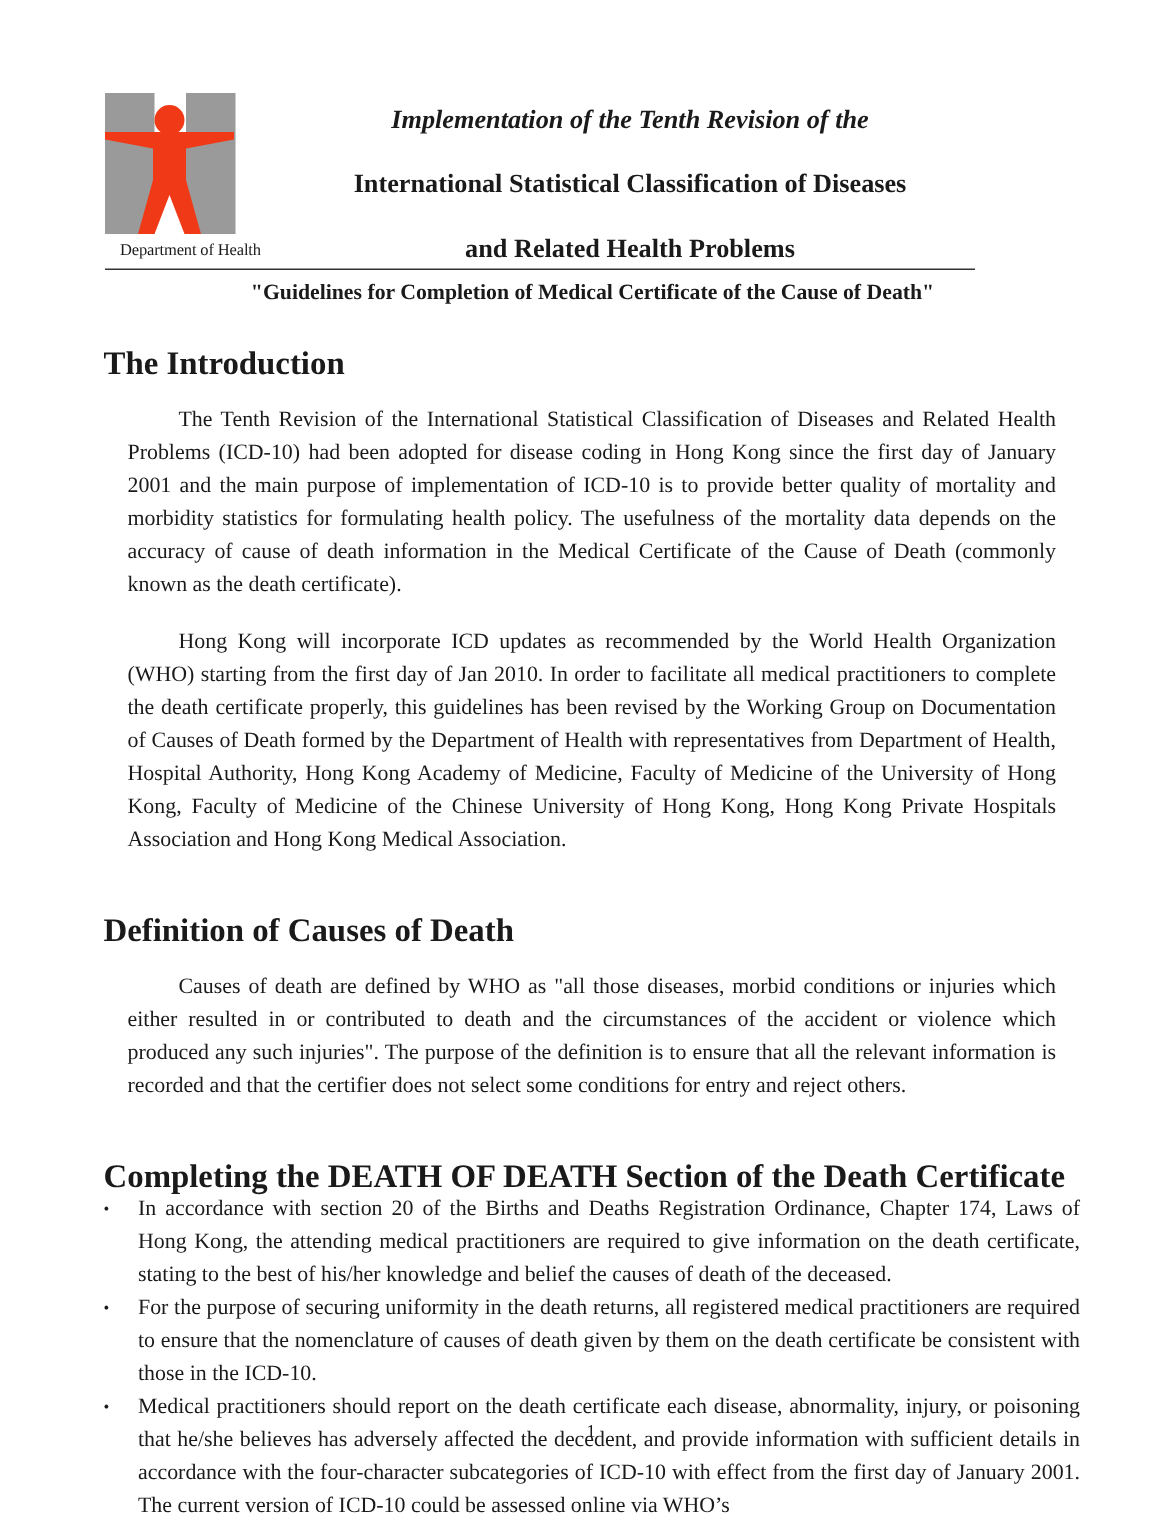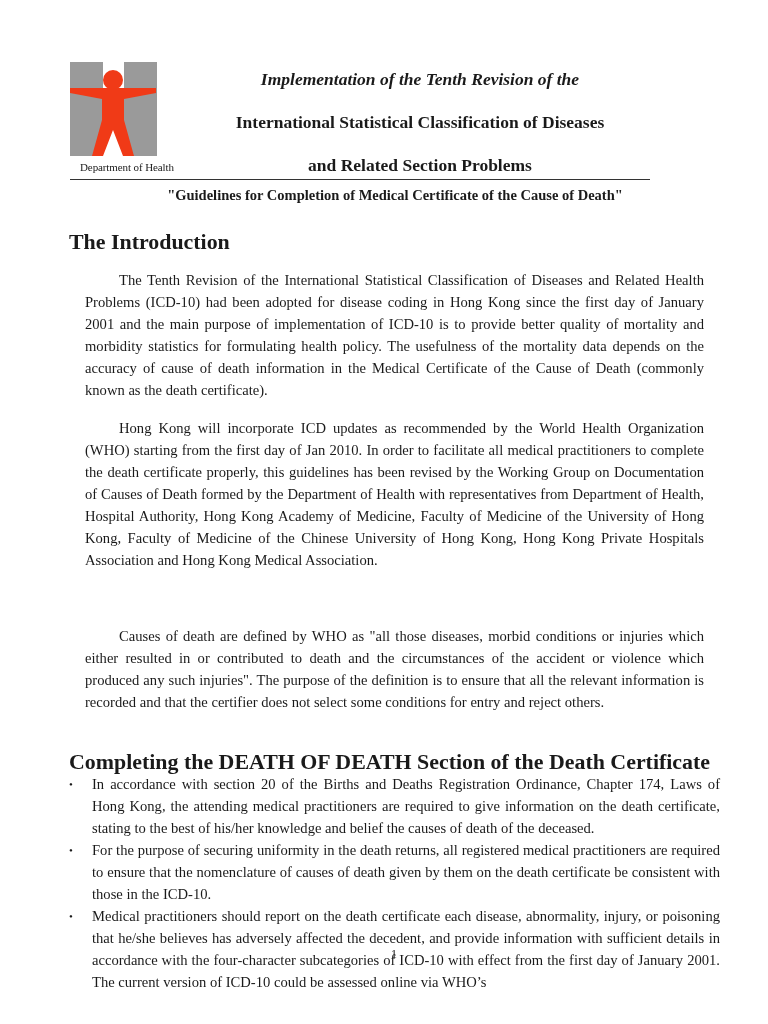--- a/index.html
+++ b/index.html
@@ -129,32 +129,33 @@
 
       <circle cx="45" cy="18" r="10" fill="#f03a17"></circle>
 
       <path d="M2 26 L88 26 L88 31 L56 37 L56 58 L66 94 L55 94 L45 68 L35 94 L24 94 L34 58 L34 37 L2 31 Z" fill="#f03a17"></path>
     </svg>
   </div>
   <div class="dept-label">Department of Health</div>
 
   <div class="title-line title-1">Implementation of the Tenth Revision of the</div>
   <div class="title-line title-2">International Statistical Classification of Diseases</div>
-  <div class="title-line title-3">and Related Section Problems</div>
+  <div class="title-line title-3">and Related Health Problems</div>
   <div class="header-rule"></div>
   <div class="subtitle">"Guidelines for Completion of Medical Certificate of the Cause of Death"</div>
 
   <div class="content">
 
     <h2 class="section-heading">The Introduction</h2>
     <p class="para">The Tenth Revision of the International Statistical Classification of Diseases and Related Health Problems (ICD-10) had been adopted for disease coding in Hong Kong since the first day of January 2001 and the main purpose of implementation of ICD-10 is to provide better quality of mortality and morbidity statistics for formulating health policy. The usefulness of the mortality data depends on the accuracy of cause of death information in the Medical Certificate of the Cause of Death (commonly known as the death certificate).</p>
     <p class="para">Hong Kong will incorporate ICD updates as recommended by the World Health Organization (WHO) starting from the first day of Jan 2010. In order to facilitate all medical practitioners to complete the death certificate properly, this guidelines has been revised by the Working Group on Documentation of Causes of Death formed by the Department of Health with representatives from Department of Health, Hospital Authority, Hong Kong Academy of Medicine, Faculty of Medicine of the University of Hong Kong, Faculty of Medicine of the Chinese University of Hong Kong, Hong Kong Private Hospitals Association and Hong Kong Medical Association.</p>
 
     <div class="gap"></div>
 
+    <h2 class="section-heading">Definition of Causes of Death</h2>
     <p class="para">Causes of death are defined by WHO as "all those diseases, morbid conditions or injuries which either resulted in or contributed to death and the circumstances of the accident or violence which produced any such injuries". The purpose of the definition is to ensure that all the relevant information is recorded and that the certifier does not select some conditions for entry and reject others.</p>
 
     <div class="gap"></div>
 
     <h2 class="section-heading">Completing the DEATH OF DEATH Section of the Death Certificate</h2>
     <ul class="bullets">
       <li>
         <span class="bullet-mark">•</span>
         <span>In accordance with section 20 of the Births and Deaths Registration Ordinance, Chapter 174, Laws of Hong Kong, the attending medical practitioners are required to give information on the death certificate, stating to the best of his/her knowledge and belief the causes of death of the deceased.</span>
       </li>

